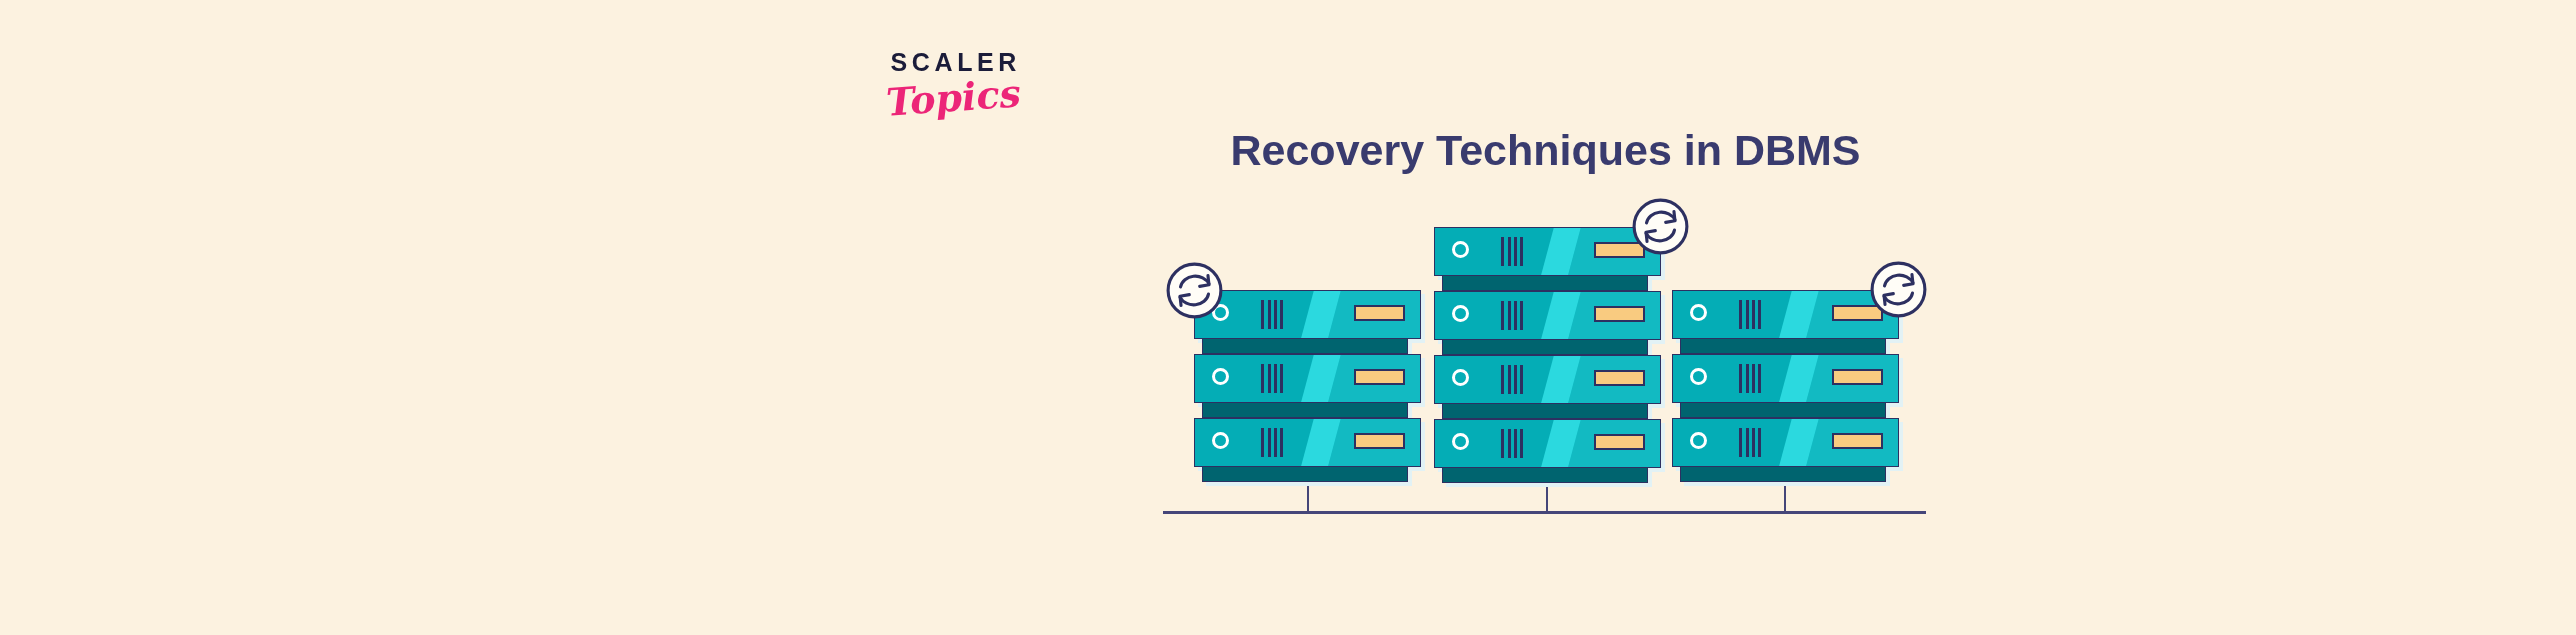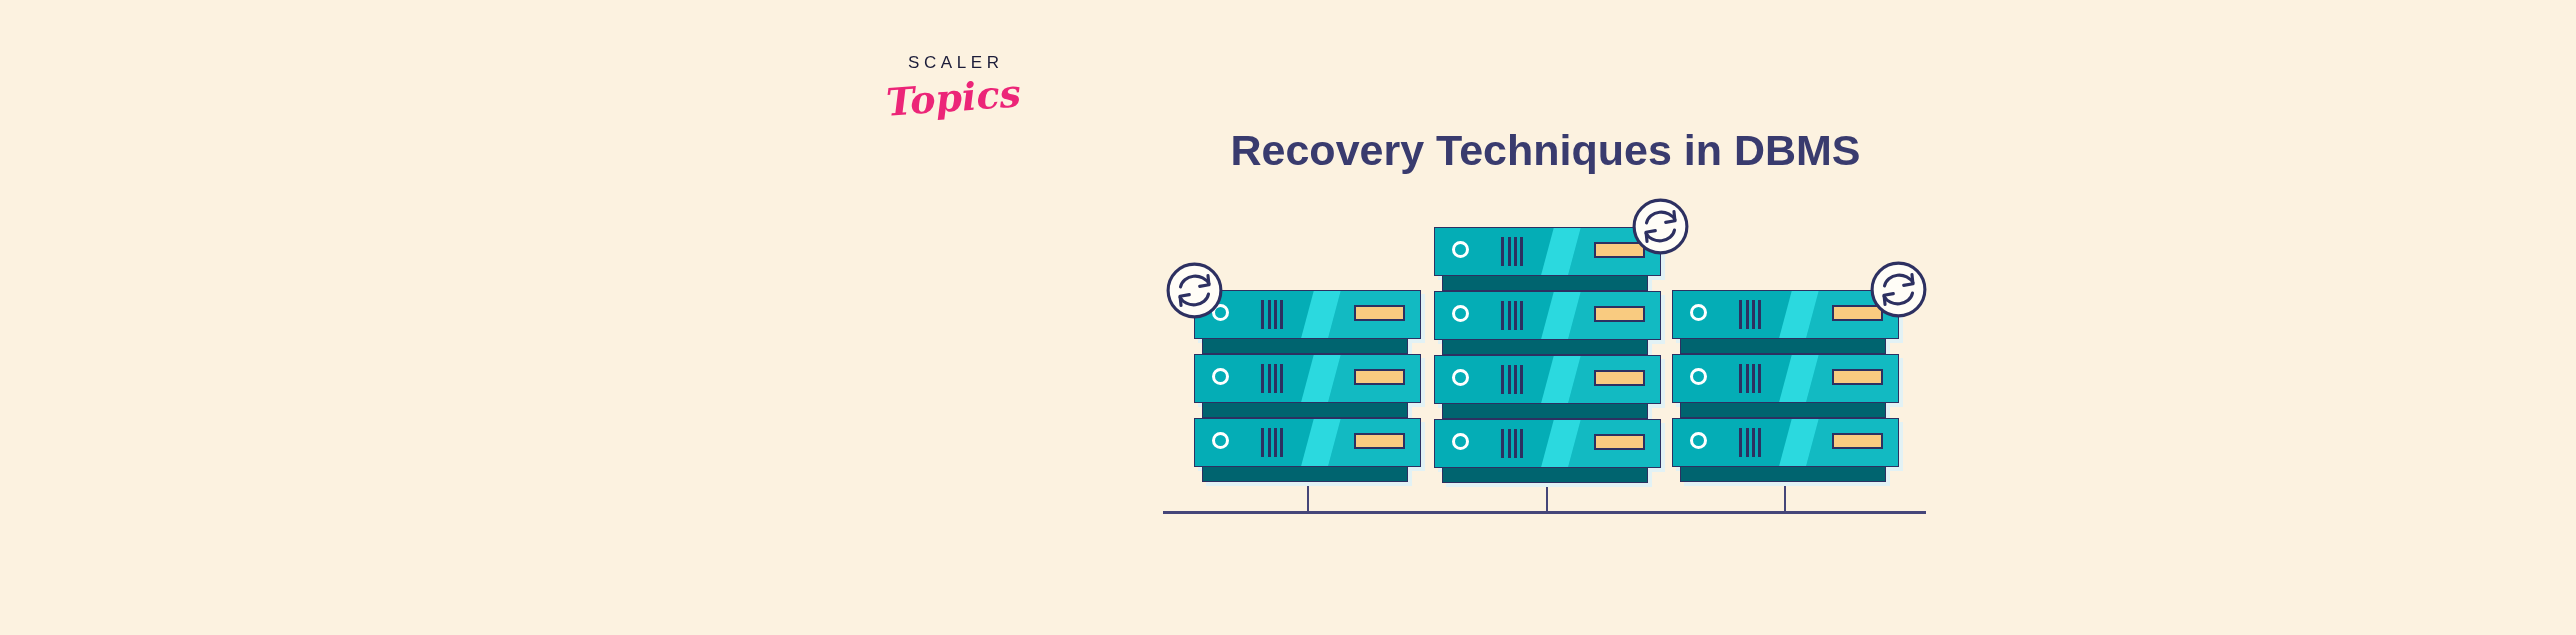--- a/index.html
+++ b/index.html
@@ -7,21 +7,21 @@
     --teal:#04ADB6; --teal-light:#12BAC2; --cyan:#2BD9DF; --dark-teal:#00646F;
     --navy:#2D3061; --orange:#F9CB80; --ring:#FFFFFF; --icon-bg:#FFFDF7;
     --line:#454679; --pale:#E2F2F5;
   }
   html,body{margin:0;padding:0;}
   body{background:var(--bg);font-family:"Liberation Sans",sans-serif;}
   .canvas{position:relative;width:3091px;height:636px;background:var(--bg);overflow:hidden;}
 
   
   .logo{position:absolute;left:876px;top:50px;width:155px;text-align:center;}
-  .logo-scaler{font-family:"Liberation Sans",sans-serif;font-weight:400;font-size:17px;
+  .logo-scaler{font-family:"Liberation Sans",sans-serif;font-weight:700;font-size:25px;
     line-height:25px;letter-spacing:4.6px;margin-right:-4.6px;color:var(--brand-navy);}
   .logo-topics{font-family:"DejaVu Serif",serif;font-style:italic;font-weight:700;
     font-size:38px;line-height:44px;color:var(--brand-pink);transform:rotate(-4deg);margin-top:1px;}
 
   
   .title{position:absolute;left:0;top:128px;width:3091px;margin:0;text-align:center;
     font-family:"Liberation Sans",sans-serif;font-weight:600;font-size:43px;line-height:44px;
     color:var(--title);letter-spacing:0;}
 
   

